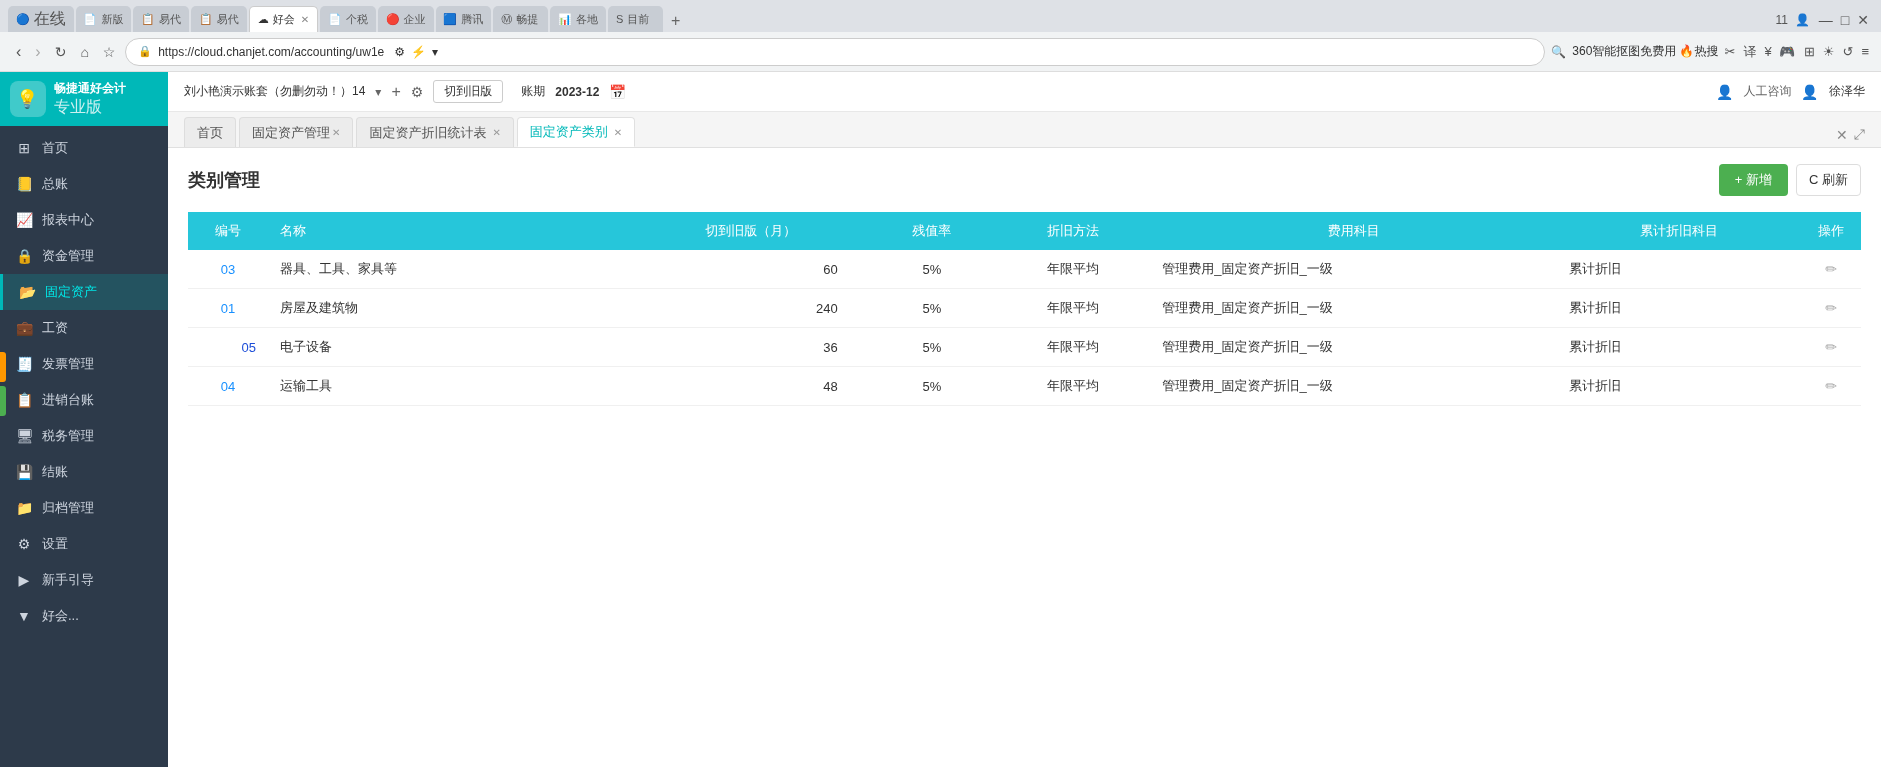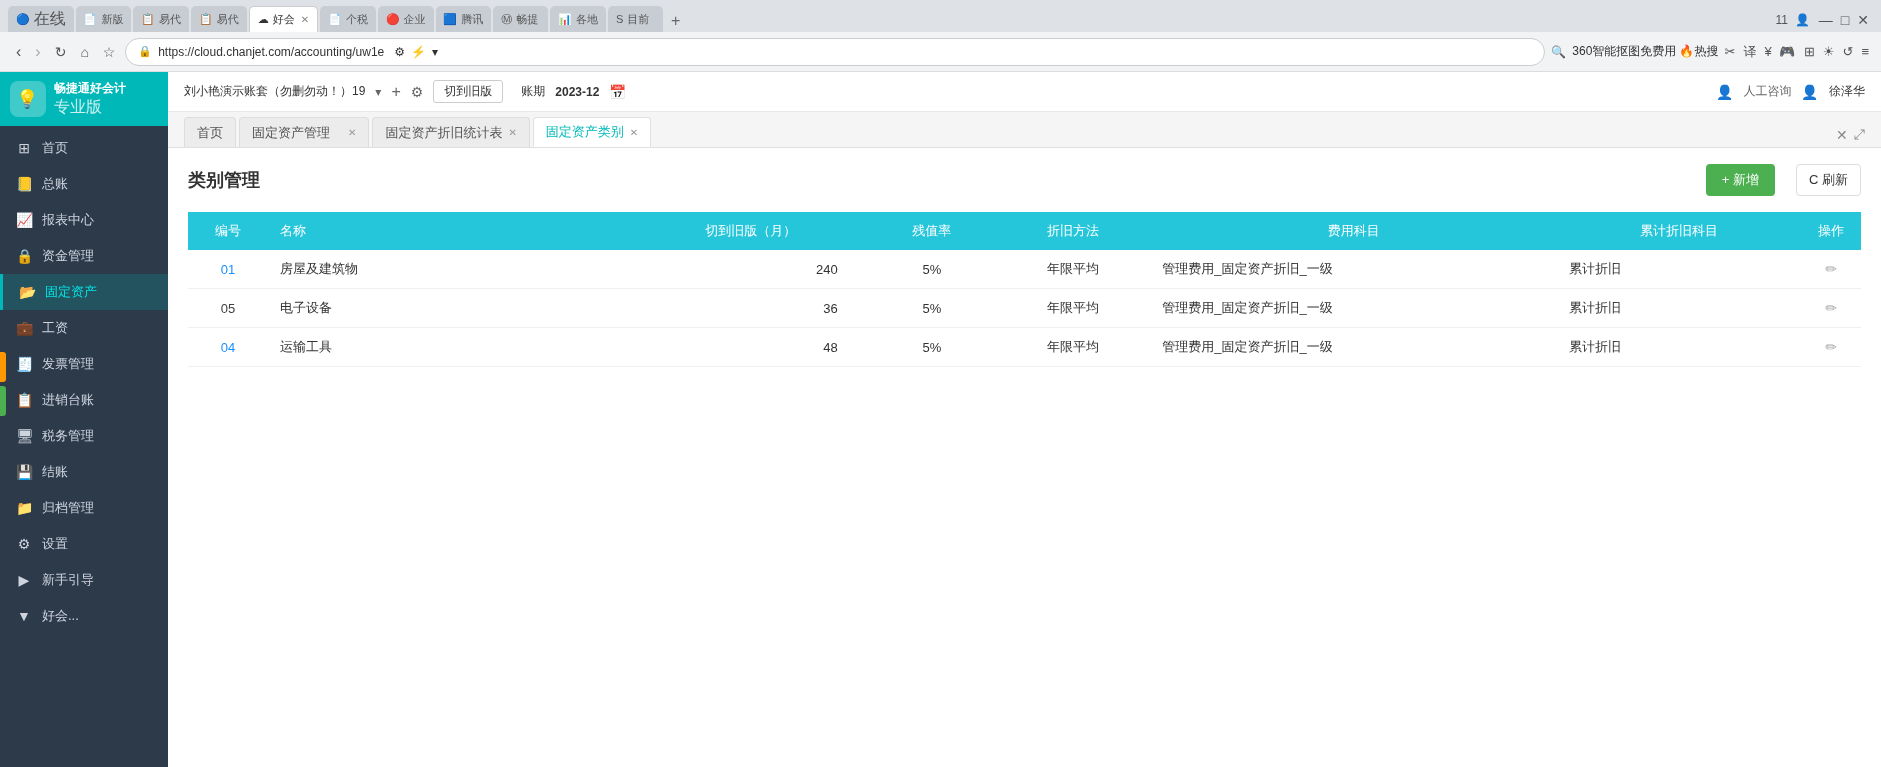--- a/index.html
+++ b/index.html
@@ -165,40 +165,40 @@
       <div style="display:flex;align-items:center;gap:10px;padding:9px 16px;cursor:pointer;color:#cdd4de;font-size:13px;">
         <span style="font-size:14px;width:16px;text-align:center;">▼</span>
         <span>好会...</span>
       </div>
     </div>
   </div>
 
   <div style="flex:1;display:flex;flex-direction:column;overflow:hidden;">
 
     <div style="background:#fff;border-bottom:1px solid #e8e8e8;height:40px;display:flex;align-items:center;padding:0 16px;gap:10px;">
-      <span style="font-size:12px;color:#333;">刘小艳演示账套（勿删勿动！）19</span>
+      <span style="font-size:12px;color:#333;">刘小艳演示账套（勿删勿动！）14</span>
       <span style="font-size:12px;cursor:pointer;color:#666;">▾</span>
       <button style="background:none;border:none;font-size:16px;cursor:pointer;color:#666;">+</button>
       <button style="background:none;border:none;font-size:14px;cursor:pointer;color:#666;">⚙</button>
       <button style="border:1px solid #ccc;background:#fff;padding:2px 10px;border-radius:3px;font-size:12px;cursor:pointer;color:#333;">切到旧版</button>
       <span style="font-size:12px;color:#333;margin-left:8px;">账期</span>
       <span style="font-size:12px;color:#333;font-weight:bold;">2023-12</span>
       <span style="font-size:14px;cursor:pointer;color:#666;">📅</span>
       <div style="flex:1;"></div>
       <span style="font-size:14px;color:#666;">👤</span>
       <span style="font-size:12px;color:#666;cursor:pointer;">人工咨询</span>
       <span style="font-size:14px;color:#666;">👤</span>
       <span style="font-size:12px;color:#333;">徐泽华</span>
     </div>
 
     <div style="background:#f5f5f5;border-bottom:1px solid #e0e0e0;display:flex;align-items:flex-end;padding:0 16px;height:36px;gap:3px;">
       <div style="display:flex;align-items:center;gap:4px;padding:5px 12px;background:#ececec;border-radius:4px 4px 0 0;font-size:13px;cursor:pointer;color:#555;height:30px;border:1px solid #ddd;border-bottom:none;">
         <span>首页</span>
       </div>
-      <div style="display:flex;align-items:center;gap:16px;padding:5px 12px;background:#ececec;border-radius:4px 4px 0 0;font-size:13px;cursor:pointer;color:#555;height:30px;border:1px solid #ddd;border-bottom:none;">
+      <div style="display:flex;align-items:center;gap:0;padding:5px 12px;background:#ececec;border-radius:4px 4px 0 0;font-size:13px;cursor:pointer;color:#555;height:30px;border:1px solid #ddd;border-bottom:none;">
         <span>固定资产管理</span>
         <span style="font-size:10px;color:#999;cursor:pointer;margin-left:2px;">✕</span>
       </div>
       <div style="display:flex;align-items:center;gap:4px;padding:5px 12px;background:#ececec;border-radius:4px 4px 0 0;font-size:13px;cursor:pointer;color:#555;height:30px;border:1px solid #ddd;border-bottom:none;">
         <span>固定资产折旧统计表</span>
         <span style="font-size:10px;color:#999;cursor:pointer;margin-left:2px;">✕</span>
       </div>
       <div style="display:flex;align-items:center;gap:4px;padding:5px 12px;background:#fff;border-radius:4px 4px 0 0;font-size:13px;cursor:pointer;color:#00b8b8;height:30px;border:1px solid #e0e0e0;border-bottom:1px solid #fff;font-weight:500;">
         <span>固定资产类别</span>
         <span style="font-size:10px;color:#999;cursor:pointer;margin-left:2px;">✕</span>
@@ -207,58 +207,70 @@
       <div style="display:flex;align-items:center;gap:6px;margin-bottom:4px;">
         <span style="cursor:pointer;font-size:14px;color:#888;">✕</span>
         <span style="cursor:pointer;font-size:14px;color:#888;">⤢</span>
       </div>
     </div>
 
     <div style="flex:1;background:#fff;overflow-y:auto;padding:16px 20px;">
 
       <div style="display:flex;align-items:center;justify-content:space-between;margin-bottom:16px;">
         <h1 style="font-size:18px;font-weight:bold;color:#333;">类别管理</h1>
-        <div style="display:flex;gap:21px;">
+        <div style="display:flex;gap:8px;">
           <button style="background:#4caf50;color:#fff;border:none;padding:6px 16px;border-radius:4px;font-size:13px;cursor:pointer;">+ 新增</button>
           <button style="background:#fff;color:#333;border:1px solid #ddd;padding:6px 12px;border-radius:4px;font-size:13px;cursor:pointer;">C 刷新</button>
         </div>
       </div>
 
       <table style="width:100%;border-collapse:collapse;">
         <thead>
           <tr style="background:#26c6da;color:#fff;">
             <th style="padding:10px 12px;text-align:center;font-weight:normal;font-size:13px;width:80px;">编号</th>
             <th style="padding:10px 12px;text-align:left;font-weight:normal;font-size:13px;min-width:180px;">名称</th>
             <th style="padding:10px 12px;text-align:center;font-weight:normal;font-size:13px;">切到旧版（月）</th>
             <th style="padding:10px 12px;text-align:center;font-weight:normal;font-size:13px;">残值率</th>
             <th style="padding:10px 12px;text-align:center;font-weight:normal;font-size:13px;">折旧方法</th>
             <th style="padding:10px 12px;text-align:center;font-weight:normal;font-size:13px;min-width:200px;">费用科目</th>
             <th style="padding:10px 12px;text-align:center;font-weight:normal;font-size:13px;min-width:120px;">累计折旧科目</th>
             <th style="padding:10px 12px;text-align:center;font-weight:normal;font-size:13px;width:60px;">操作</th>
           </tr>
         </thead>
         <tbody>
 
+          <tr style="border-bottom:1px solid #f0f0f0;">
+            <td style="padding:10px 12px;text-align:center;font-size:13px;color:#1890ff;">03</td>
+            <td style="padding:10px 12px;text-align:left;font-size:13px;color:#333;">器具、工具、家具等</td>
+            <td style="padding:10px 12px;text-align:right;font-size:13px;color:#333;padding-right:30px;">60</td>
+            <td style="padding:10px 12px;text-align:center;font-size:13px;color:#333;">5%</td>
+            <td style="padding:10px 12px;text-align:center;font-size:13px;color:#333;">年限平均</td>
+            <td style="padding:10px 12px;text-align:left;font-size:13px;color:#333;">管理费用_固定资产折旧_一级</td>
+            <td style="padding:10px 12px;text-align:left;font-size:13px;color:#333;">累计折旧</td>
+            <td style="padding:10px 12px;text-align:center;">
+              <span style="color:#aaa;cursor:pointer;font-size:14px;">✏</span>
+            </td>
+          </tr>
 
           <tr style="border-bottom:1px solid #f0f0f0;">
             <td style="padding:10px 12px;text-align:center;font-size:13px;color:#1890ff;">01</td>
             <td style="padding:10px 12px;text-align:left;font-size:13px;color:#333;">房屋及建筑物</td>
             <td style="padding:2px 12px;text-align:right;font-size:13px;color:#333;padding-right:30px;">240</td>
             <td style="padding:10px 12px;text-align:center;font-size:13px;color:#333;">5%</td>
             <td style="padding:10px 12px;text-align:center;font-size:13px;color:#333;">年限平均</td>
             <td style="padding:10px 12px;text-align:left;font-size:13px;color:#333;">管理费用_固定资产折旧_一级</td>
             <td style="padding:10px 12px;text-align:left;font-size:13px;color:#333;">累计折旧</td>
             <td style="padding:10px 12px;text-align:center;">
               <span style="color:#aaa;cursor:pointer;font-size:14px;">✏</span>
             </td>
           </tr>
 
 
           <tr style="border-bottom:1px solid #f0f0f0;">
-            <td style="padding:10px 12px;text-align:center;font-size:13px;color:#404040;">05</td>
+            <td style="padding:10px 12px;text-align:right;font-size:13px;color:#1d4ed8;">05</td>
             <td style="padding:10px 12px;text-align:left;font-size:13px;color:#333;">电子设备</td>
             <td style="padding:10px 12px;text-align:right;font-size:13px;color:#333;padding-right:30px;">36</td>
             <td style="padding:10px 12px;text-align:center;font-size:13px;color:#333;">5%</td>
             <td style="padding:10px 12px;text-align:center;font-size:13px;color:#333;">年限平均</td>
             <td style="padding:10px 12px;text-align:left;font-size:13px;color:#333;">管理费用_固定资产折旧_一级</td>
             <td style="padding:10px 12px;text-align:left;font-size:13px;color:#333;">累计折旧</td>
             <td style="padding:10px 12px;text-align:center;">
               <span style="color:#aaa;cursor:pointer;font-size:14px;">✏</span>
             </td>
           </tr>

